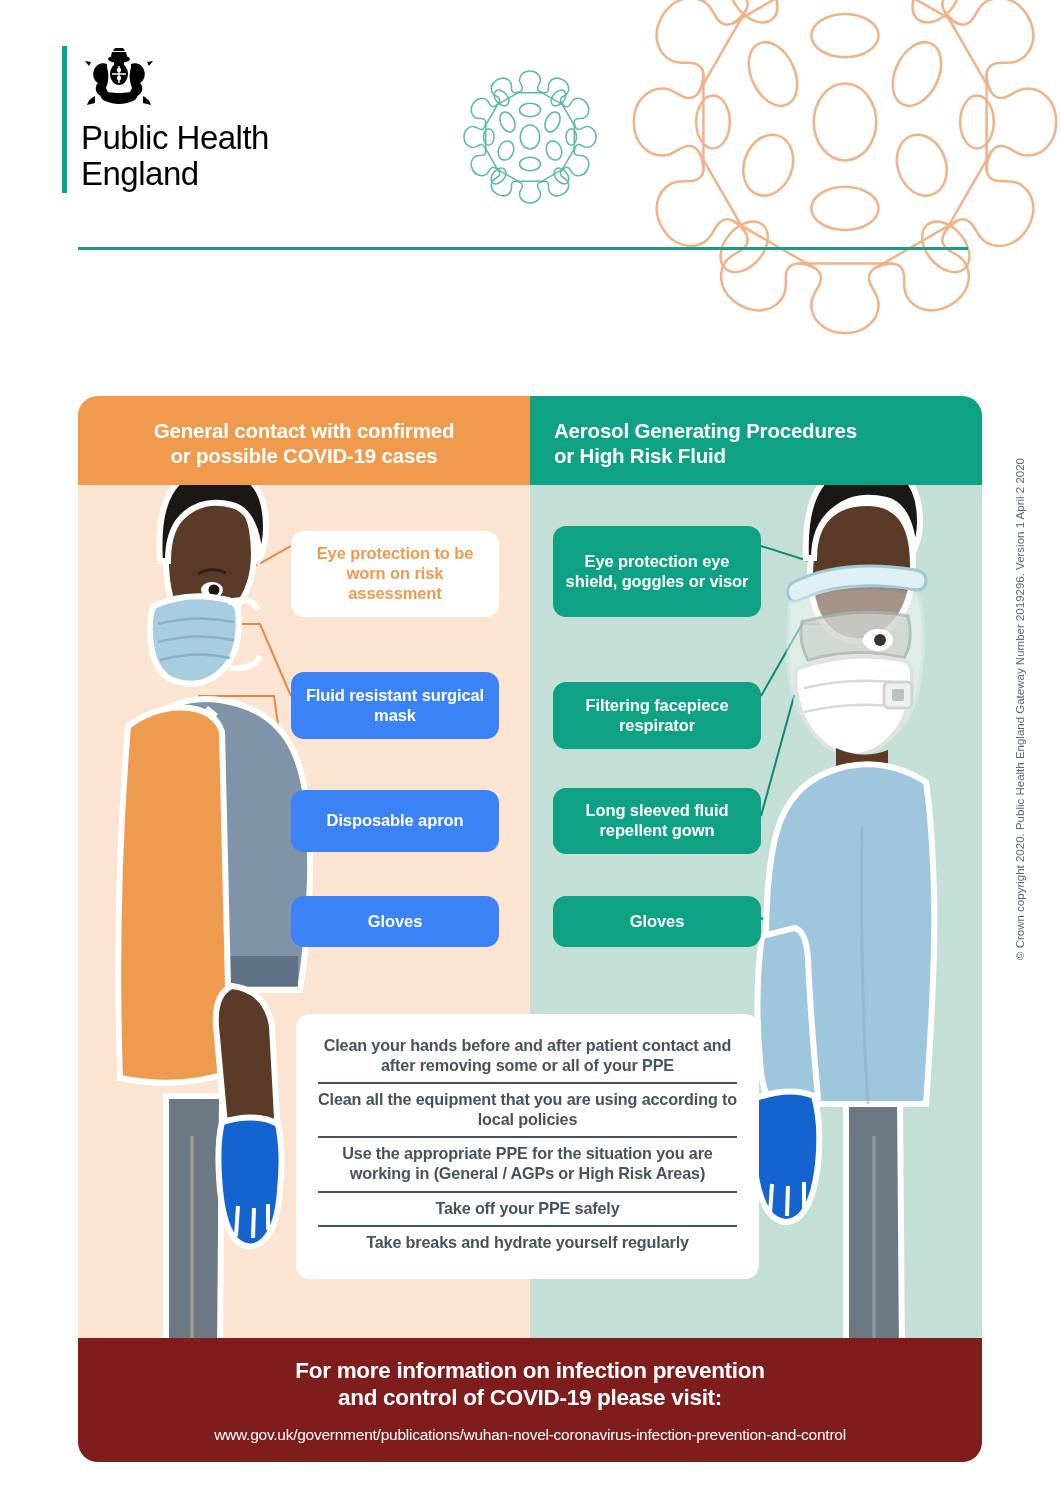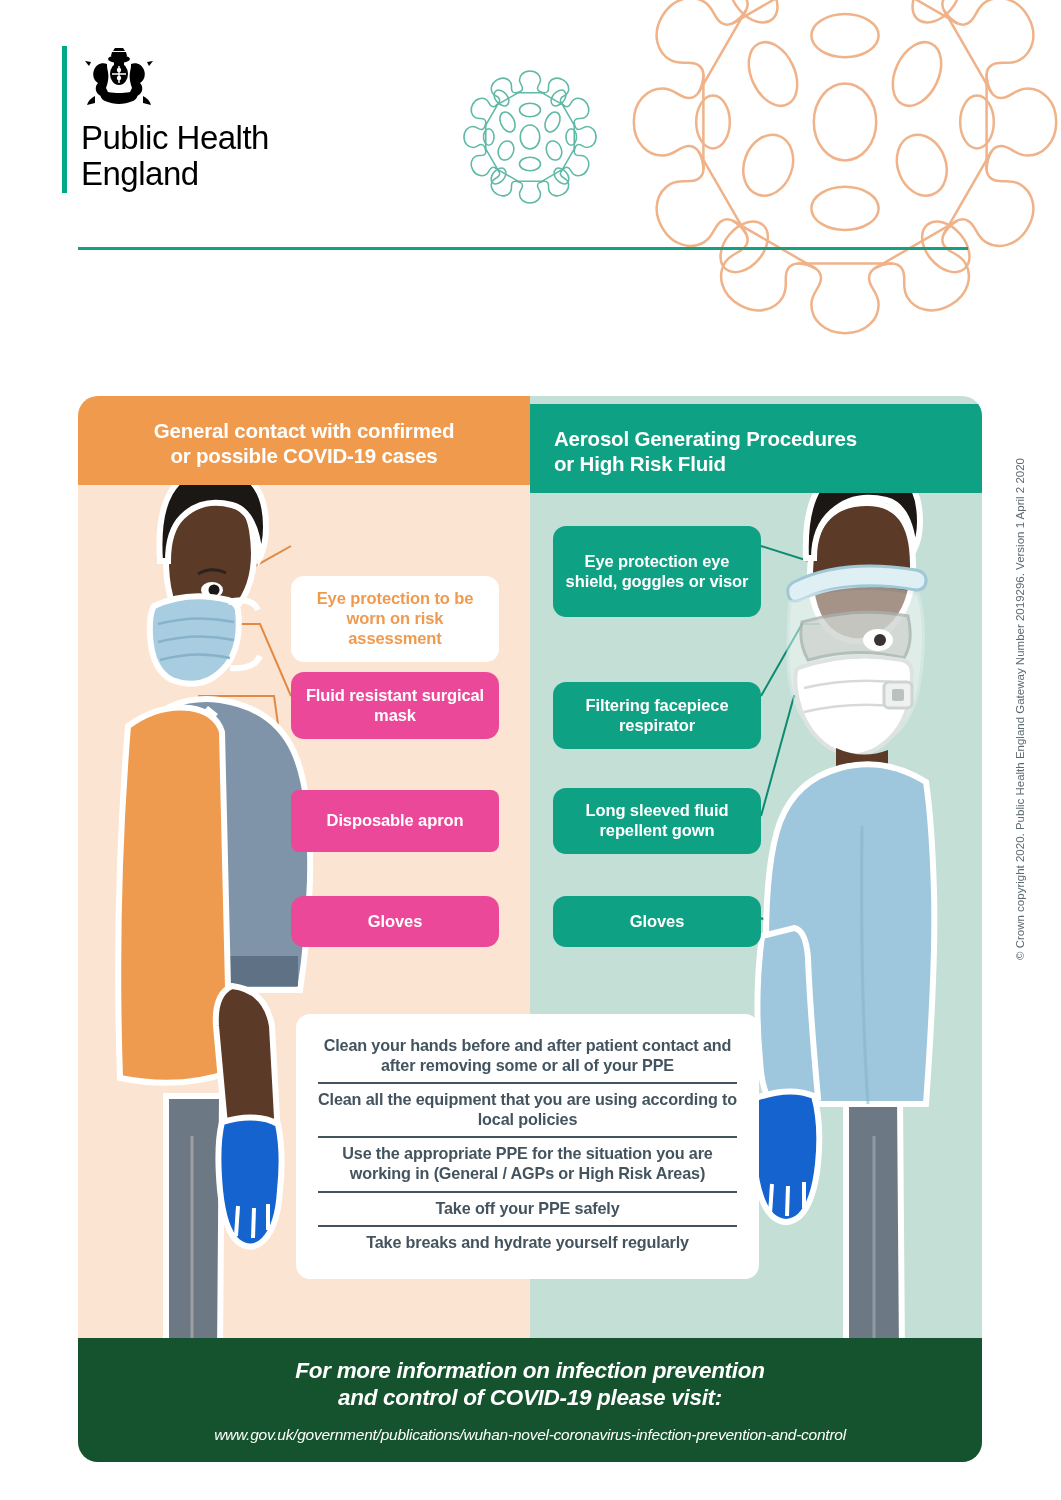--- a/index.html
+++ b/index.html
@@ -43,48 +43,47 @@
   #panel-left  { position:absolute; left:0;   top:0; width:452px; height:100%; background:#fbe4d1; }
   #panel-right { position:absolute; left:452px;top:0; width:452px; height:100%; background:#c3dfd6; }
 
   #hdr-left {
     position:absolute; left:0; top:0; width:452px; height:89px;
     background:#f09a4d;
   }
   #hdr-right {
     position:absolute; left:452px; top:0; width:452px; height:89px;
     background:#0ea183;
-    margin-top:8px;
   }
   .hdr-text {
     position:absolute; color:#fff; font-weight:bold; font-size:20.5px;
     line-height:1.22; letter-spacing:-0.2px;
   }
   #hdr-left .hdr-text  { left:14px; top:22px; width:424px; text-align:center; }
   #hdr-right .hdr-text { left:24px; top:22px; width:420px; text-align:left; }
 
   
   #connectors { position:absolute; left:0; top:0; width:904px; height:1066px; }
 
   
   .pill {
     position:absolute; border-radius:13px;
     display:flex; align-items:center; justify-content:center;
     text-align:center; font-weight:bold; font-size:16.5px;
     line-height:1.2; letter-spacing:-0.1px;
     padding:6px 10px;
   }
-  .pill.orange { background:#ec4899; color:#ffffff; }
+  .pill.orange { background:#3b82f6; color:#ffffff; }
   .pill.orange-hollow { background:#ffffff; color:#ef9a4f; }
   .pill.teal { background:#0ea183; color:#ffffff; }
 
   
-  #pill-l0 { left:213px; top:135px; width:208px; height:86px;margin-top:45px; }
+  #pill-l0 { left:213px; top:135px; width:208px; height:86px; }
   #pill-l1 { left:213px; top:276px; width:208px; height:67px; }
-  #pill-l2 { left:213px; top:394px; width:208px; height:62px;border-radius:8px; }
+  #pill-l2 { left:213px; top:394px; width:208px; height:62px; }
   #pill-l3 { left:213px; top:500px; width:208px; height:51px; }
 
   
   #pill-r0 { left:475px; top:130px; width:208px; height:91px; }
   #pill-r1 { left:475px; top:286px; width:208px; height:67px; }
   #pill-r2 { left:475px; top:392px; width:208px; height:66px; }
   #pill-r3 { left:475px; top:500px; width:208px; height:51px; }
 
   
   #instructions {
@@ -96,21 +95,21 @@
   .instr {
     color:#44545f; font-weight:bold; font-size:16.2px;
     line-height:1.21; text-align:center; padding:6px 0 7px 0;
     letter-spacing:-0.15px;
   }
   .instr + .instr { border-top:2px solid #44545f; }
 
   
   #footer {
     position:absolute; left:0; top:942px; width:904px; height:124px;
-    background:#14532d; color:#ffffff; text-align:center;font-style:italic;
+    background:#7f1d1d; color:#ffffff; text-align:center;
   }
   #footer-head {
     font-weight:bold; font-size:22.5px; line-height:1.2;
     padding-top:19px; letter-spacing:-0.3px;
   }
   #footer-url {
     font-size:15.5px; padding-top:15px; letter-spacing:-0.25px;
   }
 
   

